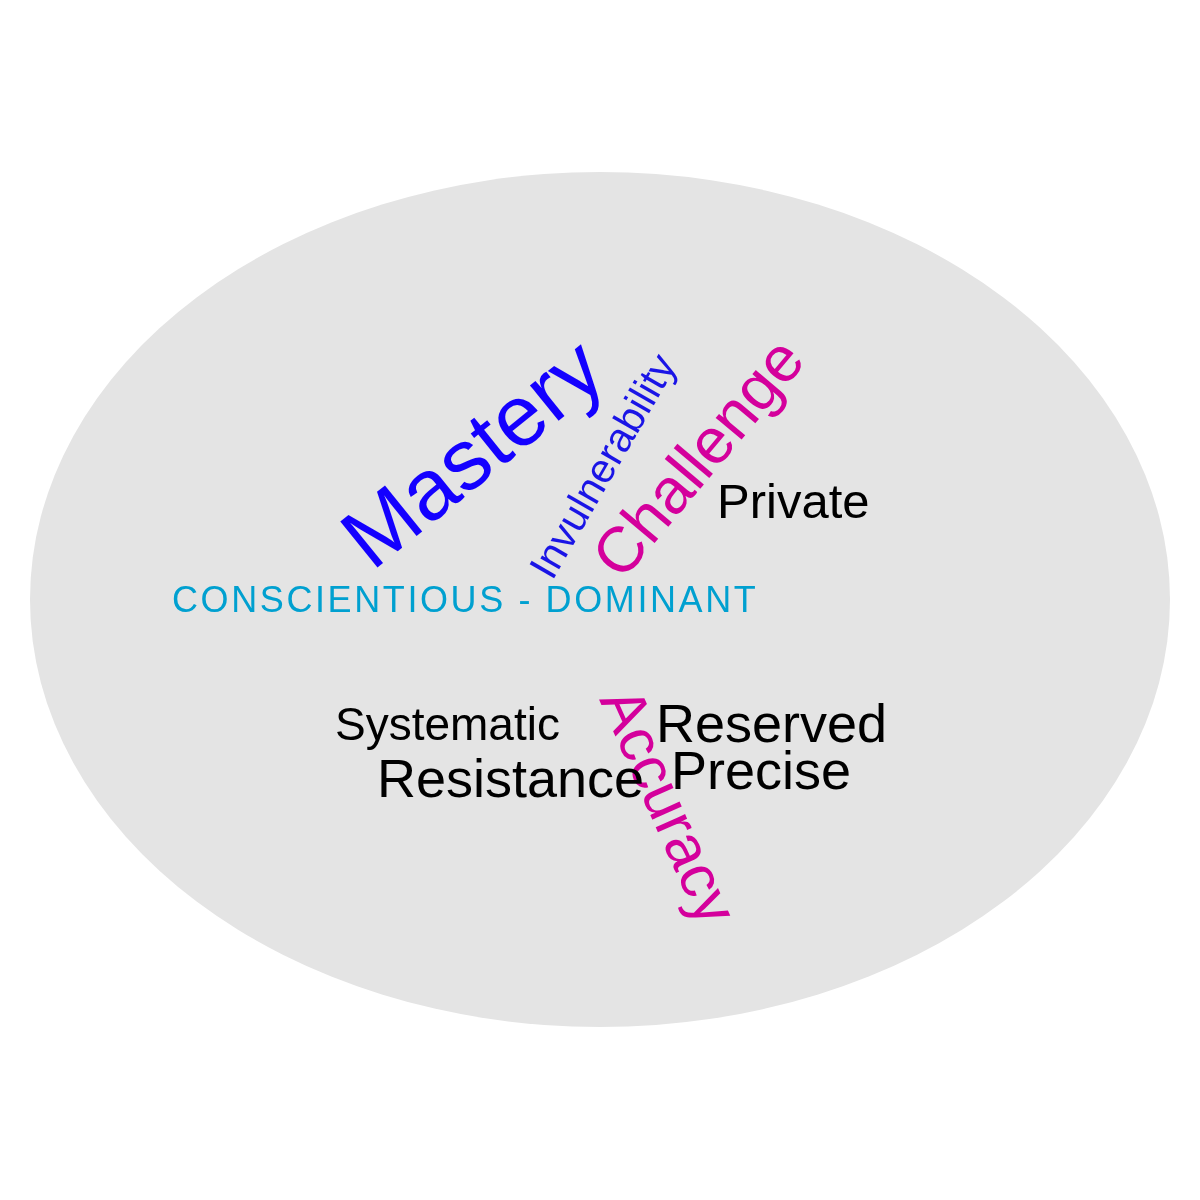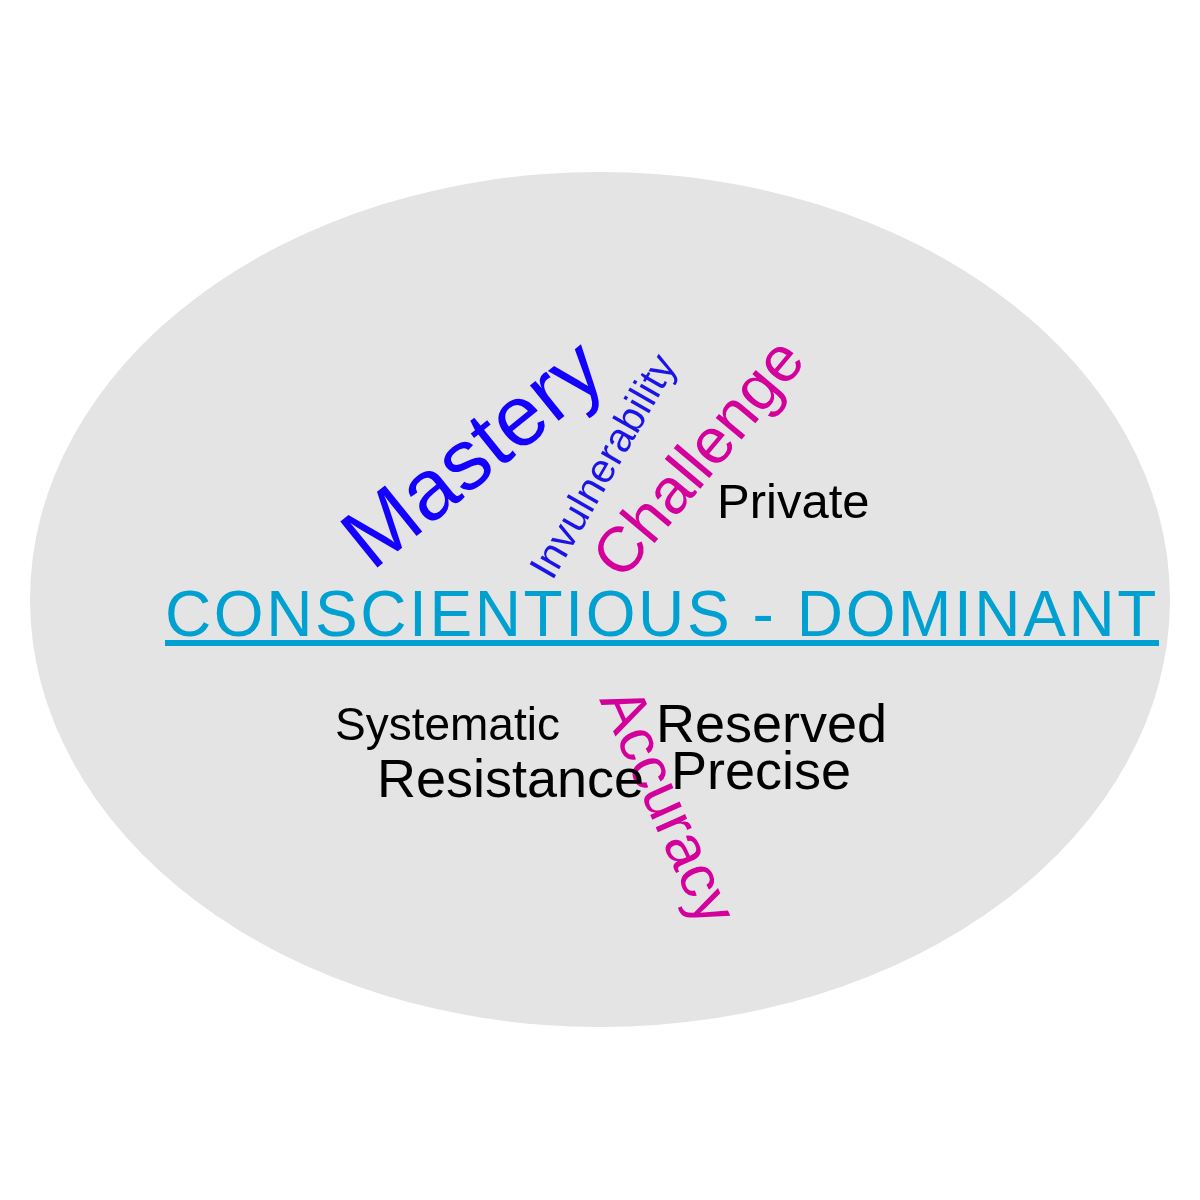--- a/index.html
+++ b/index.html
@@ -35,21 +35,21 @@
 
   <div class="word inv" style="font-size:41px; left:553px; top:547px; transform-origin:0 35px; transform:rotate(-60deg);">Invulnerability</div>
 
   <div class="word magenta" style="font-size:64px; left:622px; top:528px; transform-origin:0 54px; transform:rotate(-50deg);">Challenge</div>
 
   <div class="word magenta" style="font-size:61px; left:598px; top:648px; transform-origin:0 52px; transform:rotate(66deg);">Accuracy</div>
 
   <div class="word black" style="font-size:49px; left:717px; top:477px;">Private</div>
 
 
-  <div class="word cyan" style="font-size:64px; left:165px; top:582px; letter-spacing:2.6px;text-decoration:underline;">CONSCIENTIOUS - DOMINANT</div>
+  <div class="word cyan" style="font-size:36px; left:172px; top:582px; letter-spacing:2.6px;">CONSCIENTIOUS - DOMINANT</div>
 
 
   <div class="word black" style="font-size:46px; left:335px; top:701px;">Systematic</div>
 
   <div class="word black" style="font-size:54px; left:377px; top:751px;">Resistance</div>
 
   <div class="word black" style="font-size:54px; left:656px; top:696px;">Reserved</div>
 
   <div class="word black" style="font-size:54px; left:671px; top:743px;">Precise</div>
 </div>

